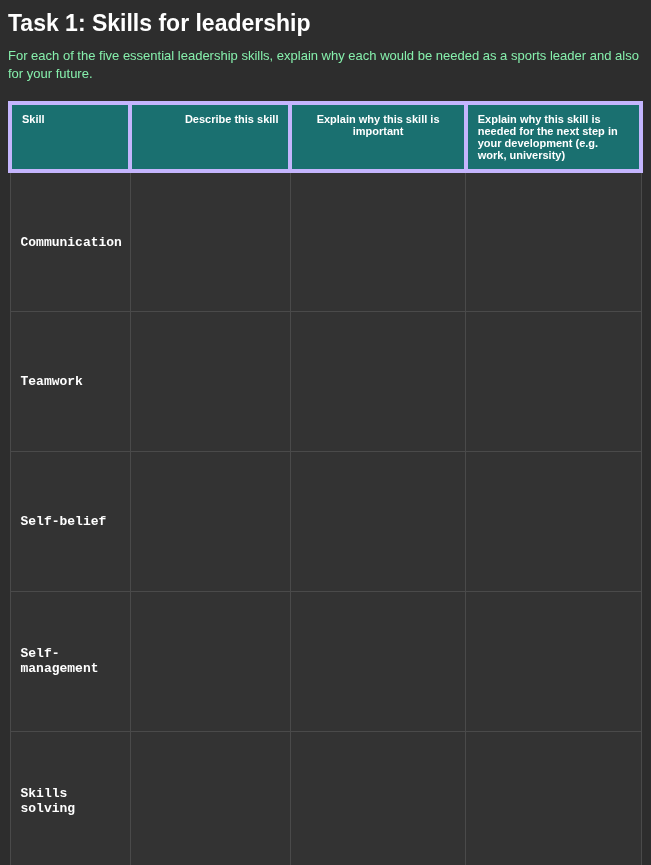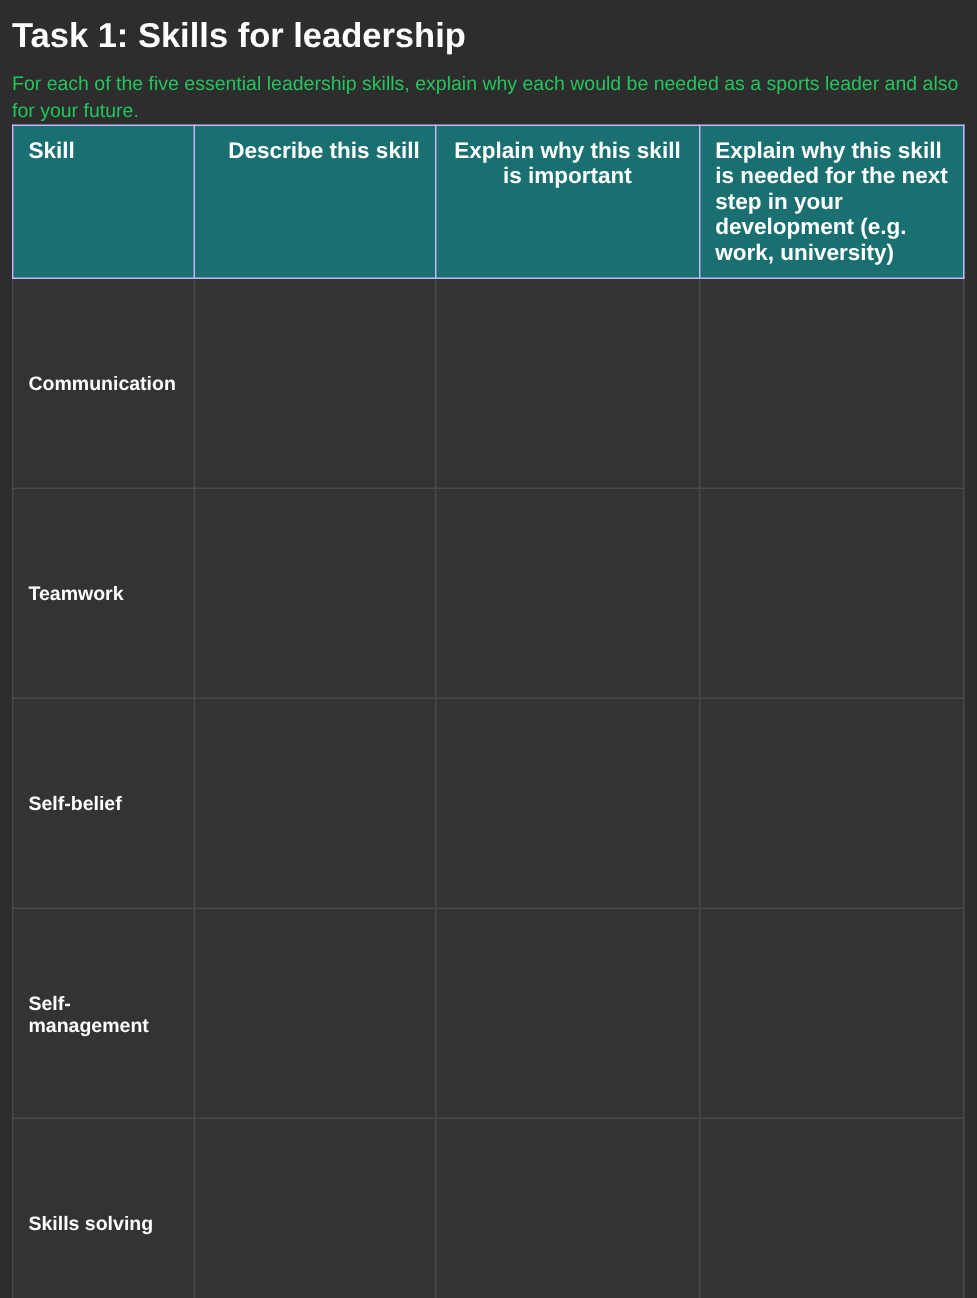--- a/index.html
+++ b/index.html
@@ -20,40 +20,41 @@
 
     .page-title {
       font-size: 23px;
       font-weight: bold;
       color: #ffffff;
       margin-bottom: 10px;
     }
 
     .page-description {
       font-size: 13px;
-      color: #22c55e;
+      color: #86efac;
+      margin-bottom: 18px;
       line-height: 1.4;
     }
 
     table {
       width: 100%;
       border-collapse: collapse;
       table-layout: fixed;
     }
 
     thead tr {
       background-color: #1a7070;
     }
 
     thead th {
-      border: 1px solid #c4b5fd;
+      border: 4px solid #c4b5fd;
       padding: 8px 10px;
       color: #ffffff;
       font-weight: bold;
-      font-size: 15px;
+      font-size: 11px;
       vertical-align: top;
       text-align: left;
     }
 
     thead th:nth-child(1) {
       width: 120px;
     }
 
     thead th:nth-child(2) {
       width: 160px;
@@ -70,20 +71,21 @@
     }
 
     tbody tr td {
       border: 1px solid #4a4a4a;
       padding: 10px;
       background-color: #333333;
       color: #ffffff;
       font-size: 13px;
       vertical-align: middle;
       height: 140px;
+      font-family: Liberation Mono, monospace;
     }
 
     .skill-name {
       font-weight: bold;
       font-size: 13px;
     }
   </style>
 </head>
 <body>
 

